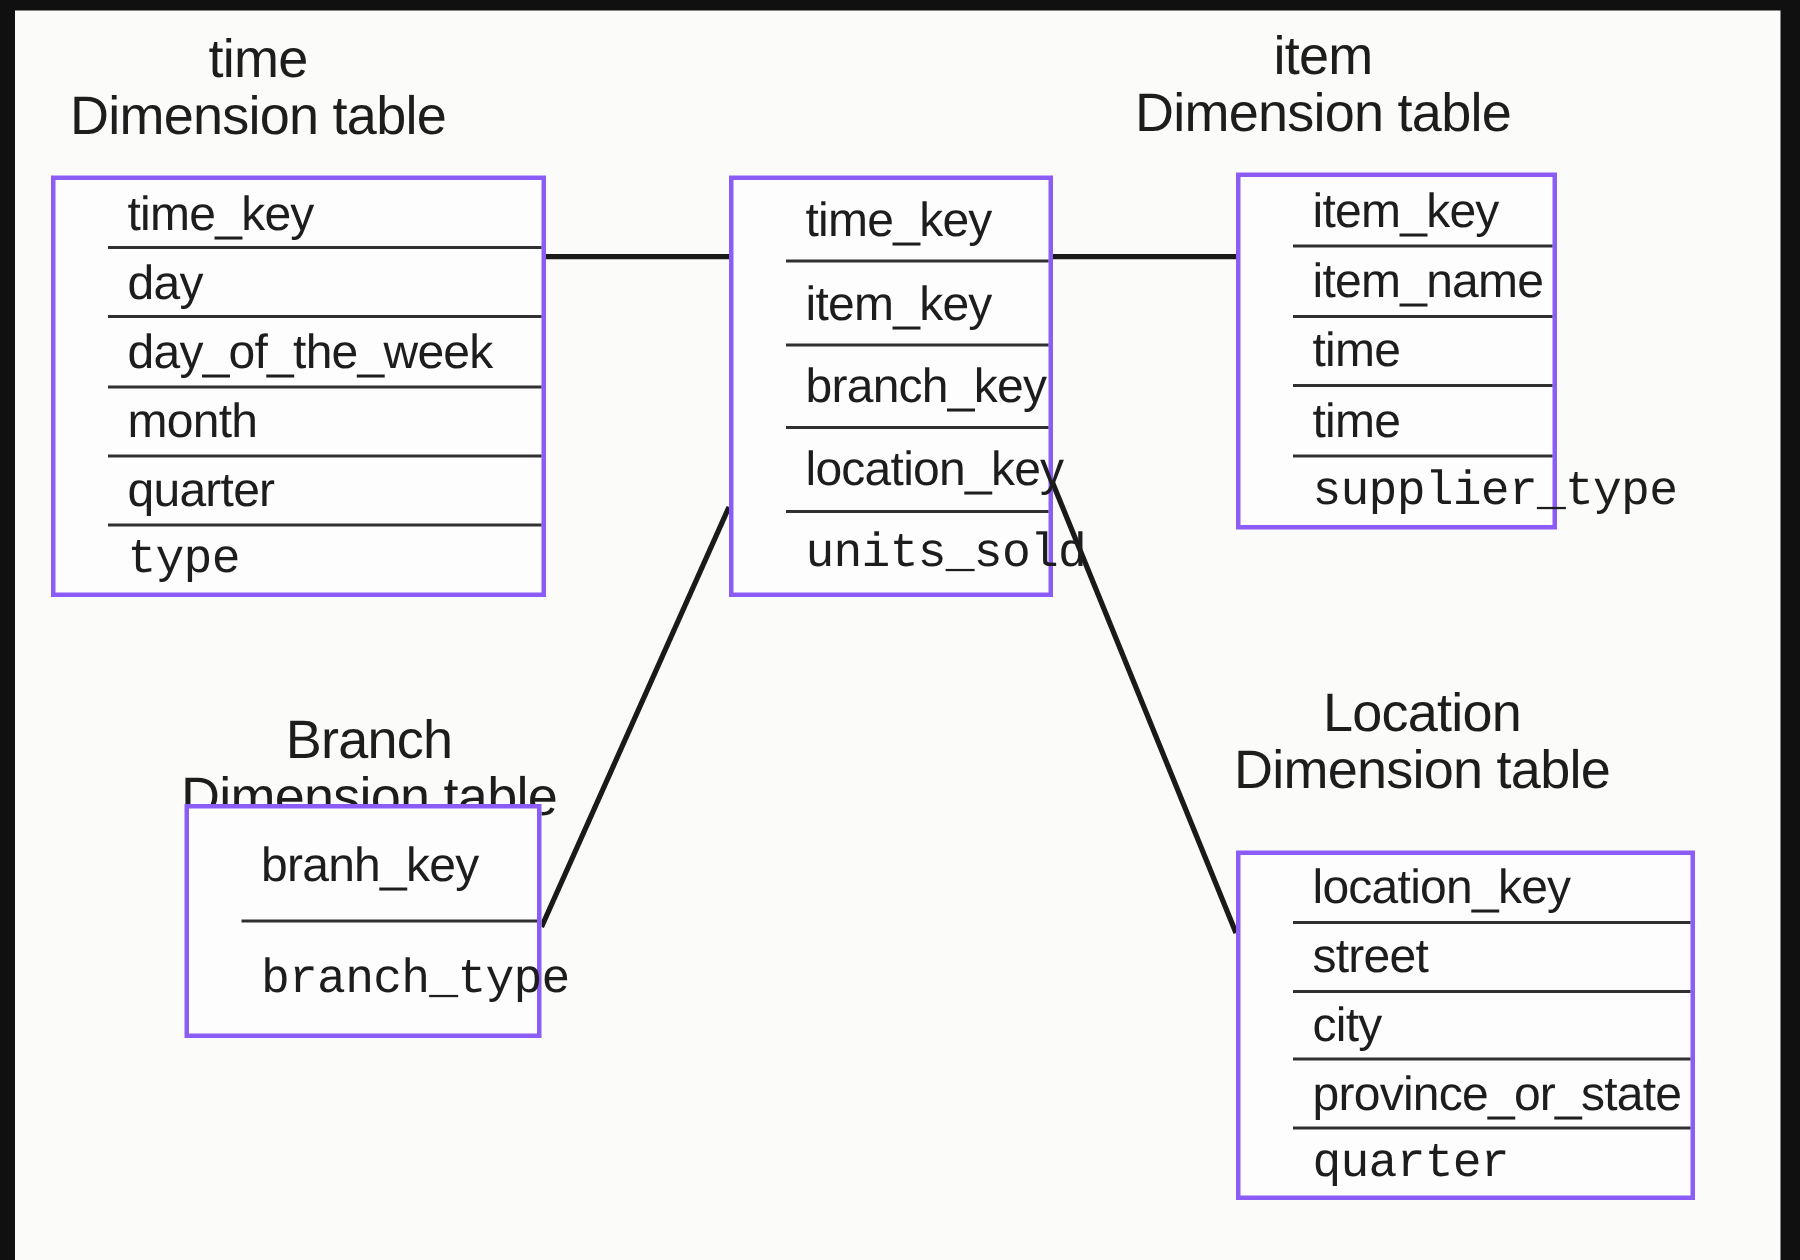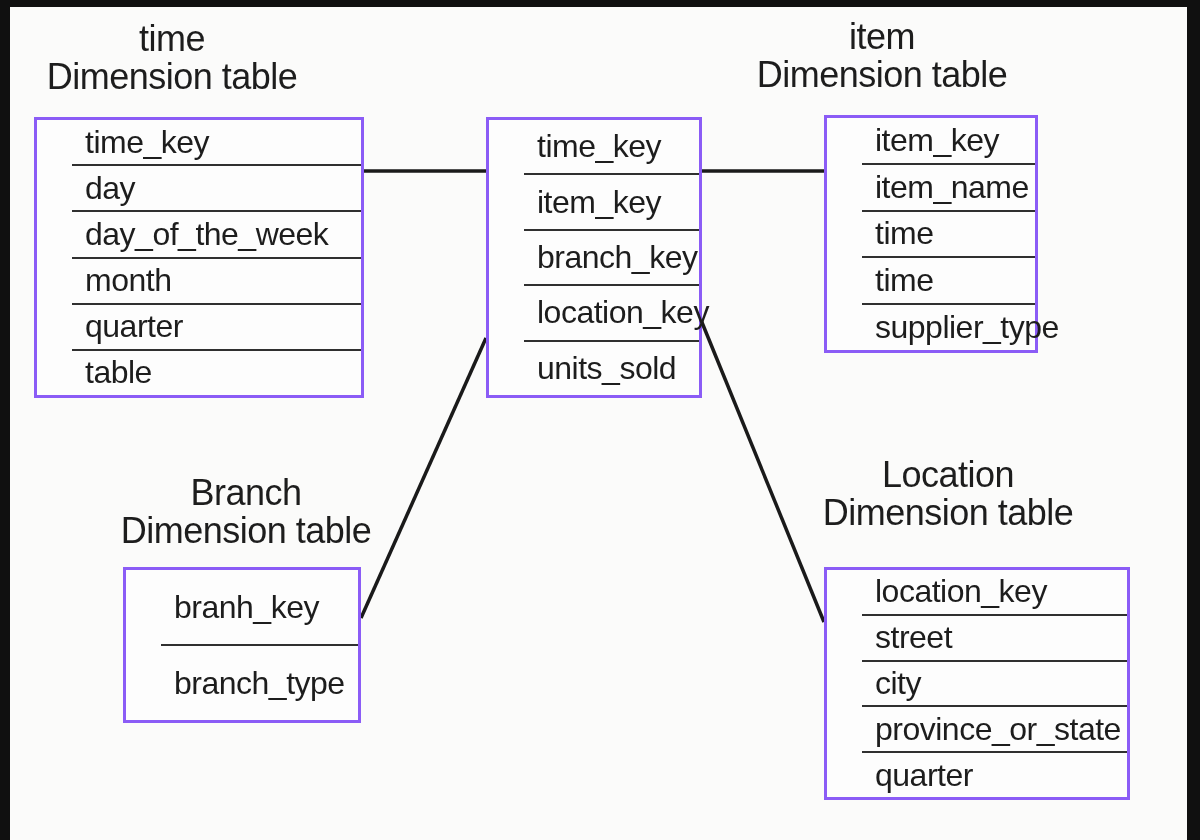--- a/index.html
+++ b/index.html
@@ -33,21 +33,21 @@
     border:3px solid #8b5cf6;background:#fdfdfd;
     display:flex;flex-direction:column;padding-left:35px;
   }
   .trow{
     flex:1;display:flex;align-items:center;
     padding-left:13px;
     font-size:32px;letter-spacing:-0.5px;white-space:nowrap;
     border-bottom:2px solid #303030;
     overflow:visible;
   }
-  .trow:last-child{border-bottom:none;}
+  .trow:last-child{border-bottom:none;font-family:Liberation Mono, monospace;}
 </style>
 </head>
 <body>
 
 <div id="canvas">
 
   <div class="frame frame-top"></div>
   <div class="frame frame-left"></div>
   <div class="frame frame-right"></div>
 
@@ -61,21 +61,21 @@
   <div class="ttitle" style="left:42px;top:20px;width:260px;">
     <div>time</div>
     <div>Dimension table</div>
   </div>
   <div class="tbox" style="left:34px;top:117px;width:330px;height:281px;">
     <div class="trow">time_key</div>
     <div class="trow">day</div>
     <div class="trow">day_of_the_week</div>
     <div class="trow">month</div>
     <div class="trow">quarter</div>
-    <div class="trow">table</div>
+    <div class="trow">type</div>
   </div>
 
   <div class="tbox" style="left:486px;top:117px;width:216px;height:281px;">
     <div class="trow">time_key</div>
     <div class="trow">item_key</div>
     <div class="trow">branch_key</div>
     <div class="trow">location_key</div>
     <div class="trow">units_sold</div>
   </div>
 
@@ -88,21 +88,21 @@
     <div class="trow">item_name</div>
     <div class="trow">time</div>
     <div class="trow">time</div>
     <div class="trow">supplier_type</div>
   </div>
 
   <div class="ttitle" style="left:116px;top:474px;width:260px;">
     <div>Branch</div>
     <div>Dimension table</div>
   </div>
-  <div class="tbox" style="left:123px;top:567px;width:238px;height:156px;">
+  <div class="tbox" style="left:123px;top:536px;width:238px;height:156px;">
     <div class="trow">branh_key</div>
     <div class="trow">branch_type</div>
   </div>
 
   <div class="ttitle" style="left:818px;top:456px;width:260px;">
     <div>Location</div>
     <div>Dimension table</div>
   </div>
   <div class="tbox" style="left:824px;top:567px;width:306px;height:233px;">
     <div class="trow">location_key</div>

